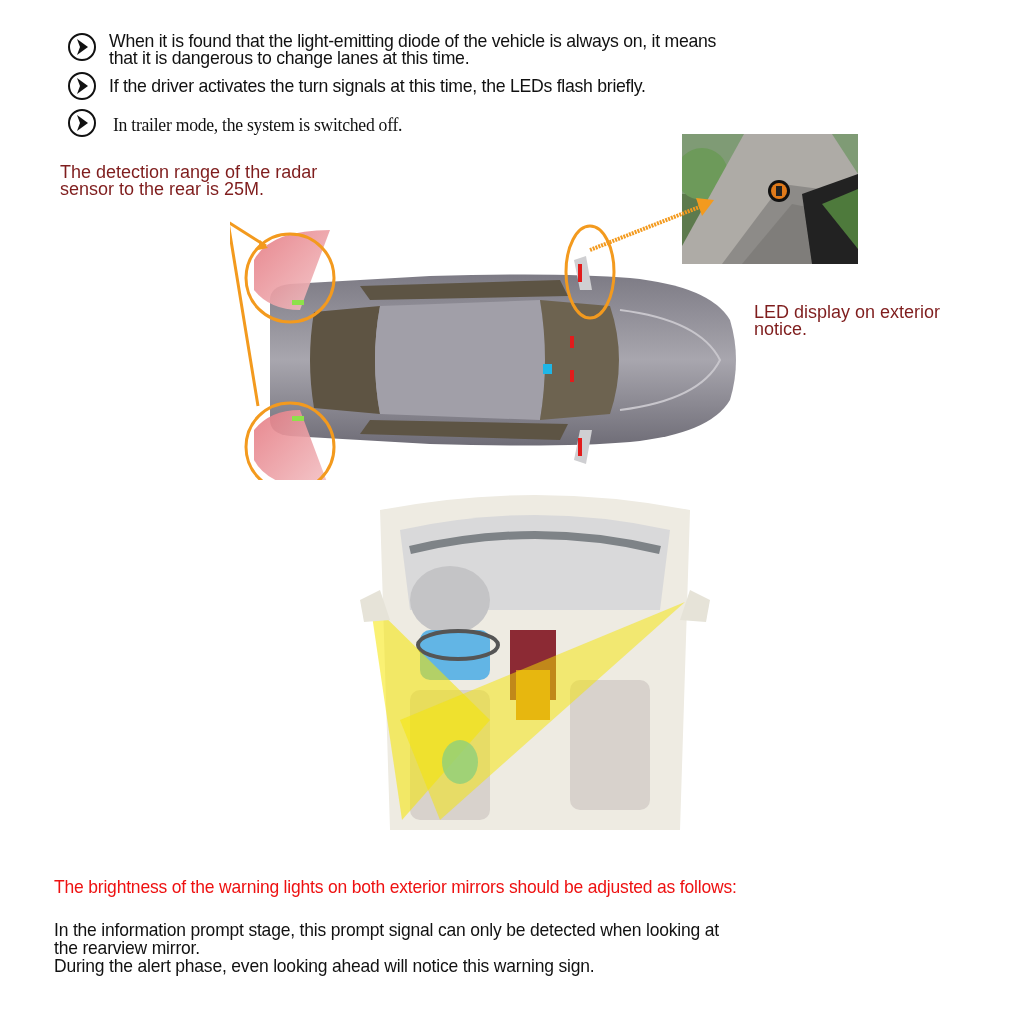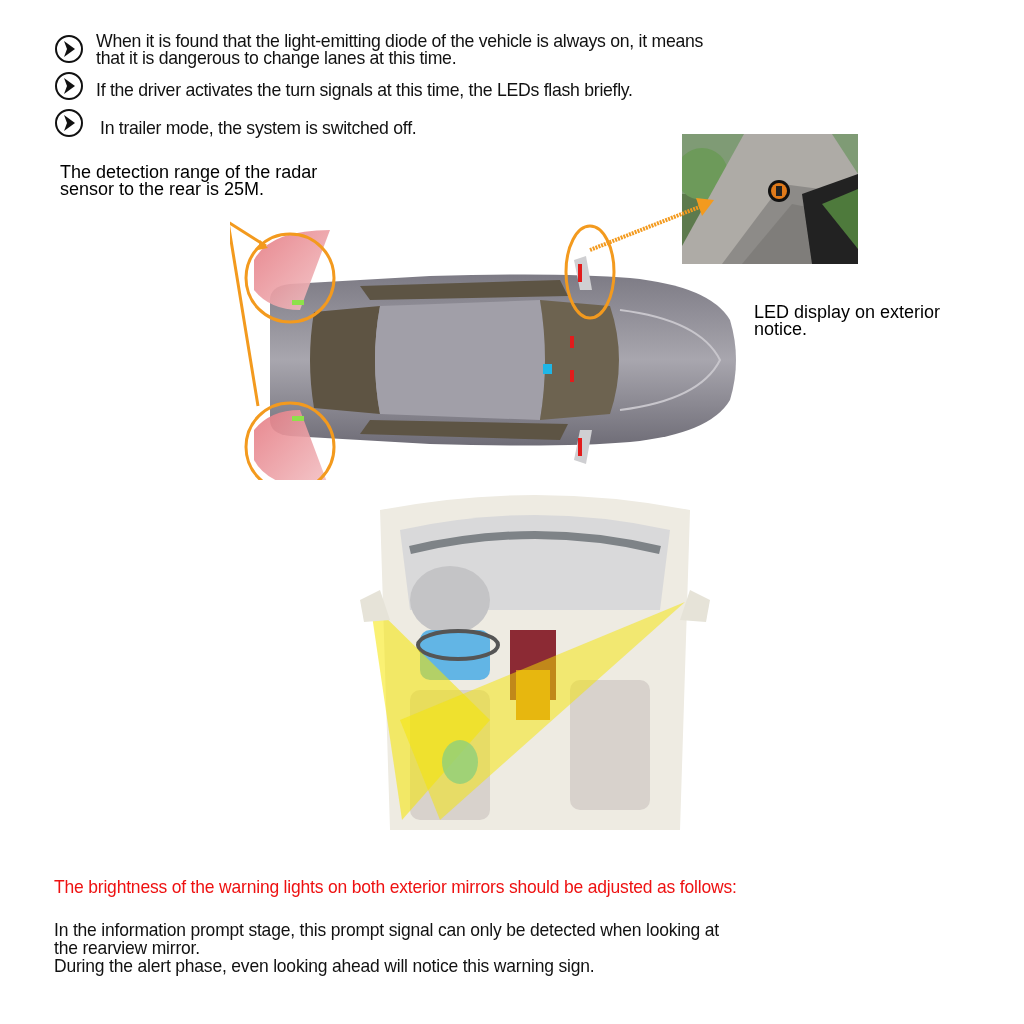--- a/index.html
+++ b/index.html
@@ -1,26 +1,26 @@
 <!DOCTYPE html>
 <html><head>
 <meta charset="utf-8">
 <style>
   html, body { margin:0; padding:0; background:#ffffff; }
   body { width:1024px; height:1024px; position:relative; overflow:hidden;
          font-family:"Liberation Sans", "DejaVu Sans", sans-serif; }
   .abs { position:absolute; }
 
   
-  .bullet { position:absolute; left:54px; display:flex; align-items:center; }
+  .bullet { position:absolute; left:67px; display:flex; align-items:flex-start; }
   .bullet .ic { width:30px; height:30px; flex:0 0 30px; margin-right:12px; }
   .bullet .txt { font-size:19px; line-height:17px; color:#111; letter-spacing:-0.3px;
                  transform:scaleX(0.93); transform-origin:left top; white-space:pre-line; }
 
-  .red { color:#000000; }
+  .red { color:#7f1d1d; }
   .redlbl { font-size:18px; line-height:17px; white-space:pre-line; }
 
   .note-red { position:absolute; left:54px; top:876px; font-size:19px; color:#ee1111;
               transform:scaleX(0.92); transform-origin:left top; letter-spacing:-0.2px; }
   .note-body { position:absolute; left:54px; top:921px; font-size:19px; line-height:18px;
                color:#111; white-space:pre-line; transform:scaleX(0.92);
                transform-origin:left top; letter-spacing:-0.2px; }
 </style>
 </head>
 <body>
@@ -33,21 +33,21 @@
   <span class="txt">When it is found that the light-emitting diode of the vehicle is always on, it means
 that it is dangerous to change lanes at this time.</span>
 </div>
 <div class="bullet" style="top:71px;">
   <svg class="ic" viewBox="0 0 30 30">
     <circle cx="15" cy="15" r="13" fill="none" stroke="#111" stroke-width="2"></circle>
     <path d="M10 7 L21 15 L10 23 L13 15 Z" fill="#111"></path>
   </svg>
   <span class="txt" style="margin-top:6px;">If the driver activates the turn signals at this time, the LEDs flash briefly.</span>
 </div>
-<div class="bullet" style="top:108px;">
+<div class="bullet" style="top:108px;font-family:Liberation Serif, serif;">
   <svg class="ic" viewBox="0 0 30 30">
     <circle cx="15" cy="15" r="13" fill="none" stroke="#111" stroke-width="2"></circle>
     <path d="M10 7 L21 15 L10 23 L13 15 Z" fill="#111"></path>
   </svg>
   <span class="txt" style="margin-top:8px; margin-left:4px;">In trailer mode, the system is switched off.</span>
 </div>
 
 <div class="abs red redlbl" style="left:60px; top:164px;">The detection range of the radar
 sensor to the rear is 25M.</div>
 <div class="abs red redlbl" style="left:754px; top:304px;">LED display on exterior

